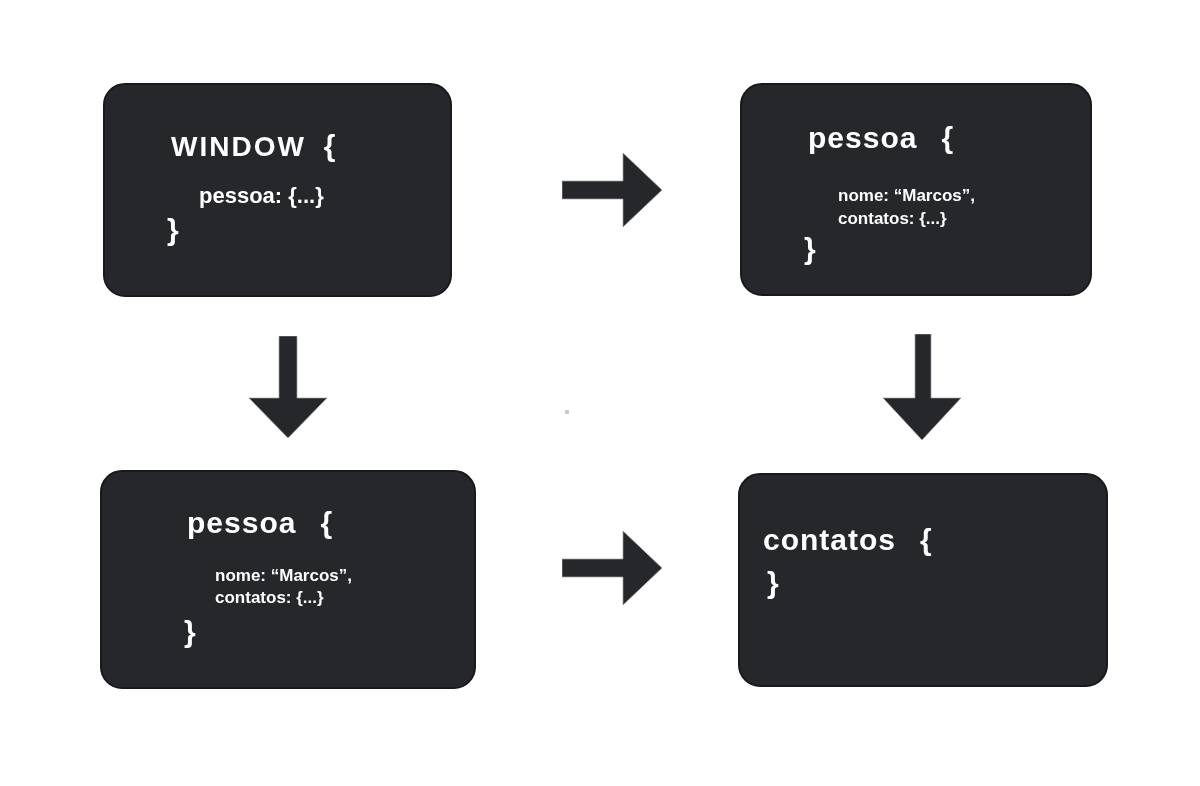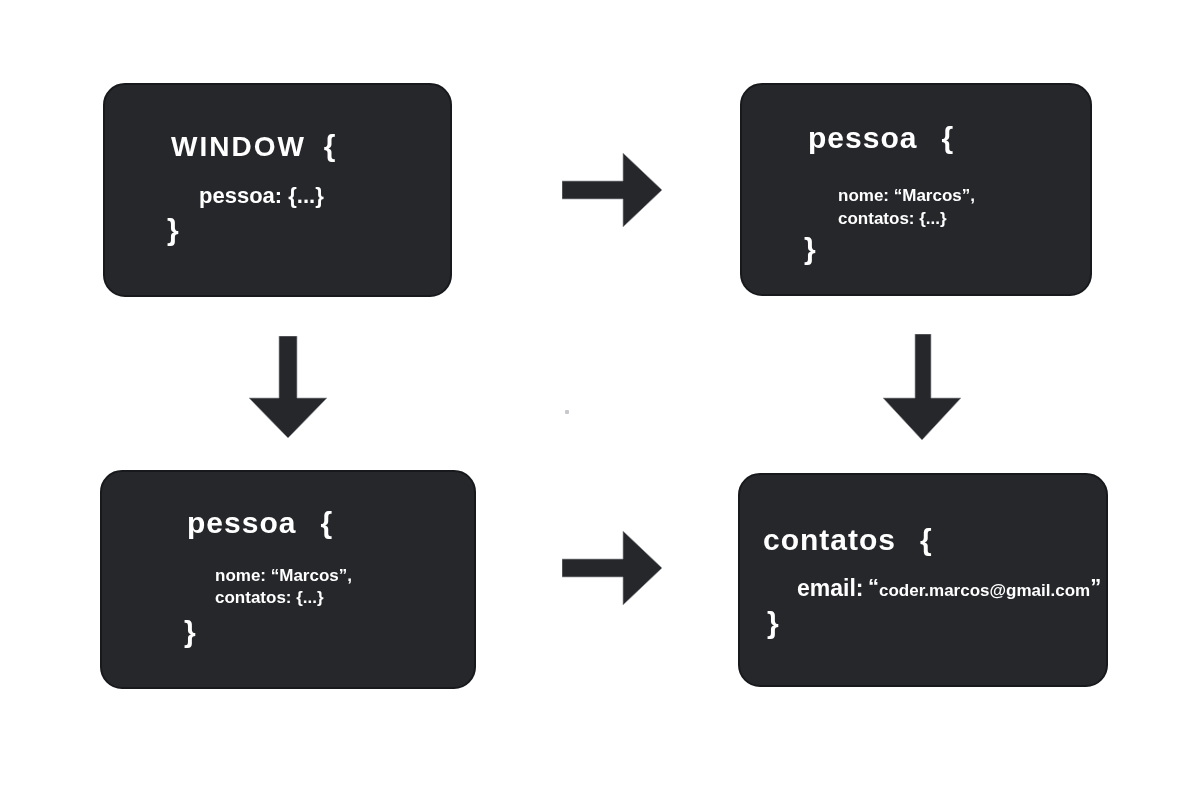--- a/index.html
+++ b/index.html
@@ -101,26 +101,20 @@
       <div class="code-line">nome: “Marcos”,</div>
       <div class="code-line">contatos: {...}</div>
     </div>
     <div class="node-close">}</div>
   </section>
 
   <section class="node node-contatos">
     <div class="node-header">
       <span class="node-title">contatos</span><span class="open-brace">{</span>
     </div>
-    <div class="node-body">
-      <div class="email-line">
-        <span class="email-key">email</span><span class="email-colon">:</span>
-        <span class="quote">“</span><span class="email-value">coder.marcos@gmail.com</span><span class="quote">”</span>
-      </div>
-    </div>
     <div class="node-close">}</div>
   </section>
 
   <div class="arrow arrow-top-horizontal">
     <svg width="101" height="80" viewBox="0 0 101 80">
       <polygon points="0,31 61,31 61,3 100,40 61,77 61,49 0,49" fill="#25272b" stroke="#9fa0a3" stroke-width="0.7"></polygon>
     </svg>
   </div>
 
   <div class="arrow arrow-left-vertical">

